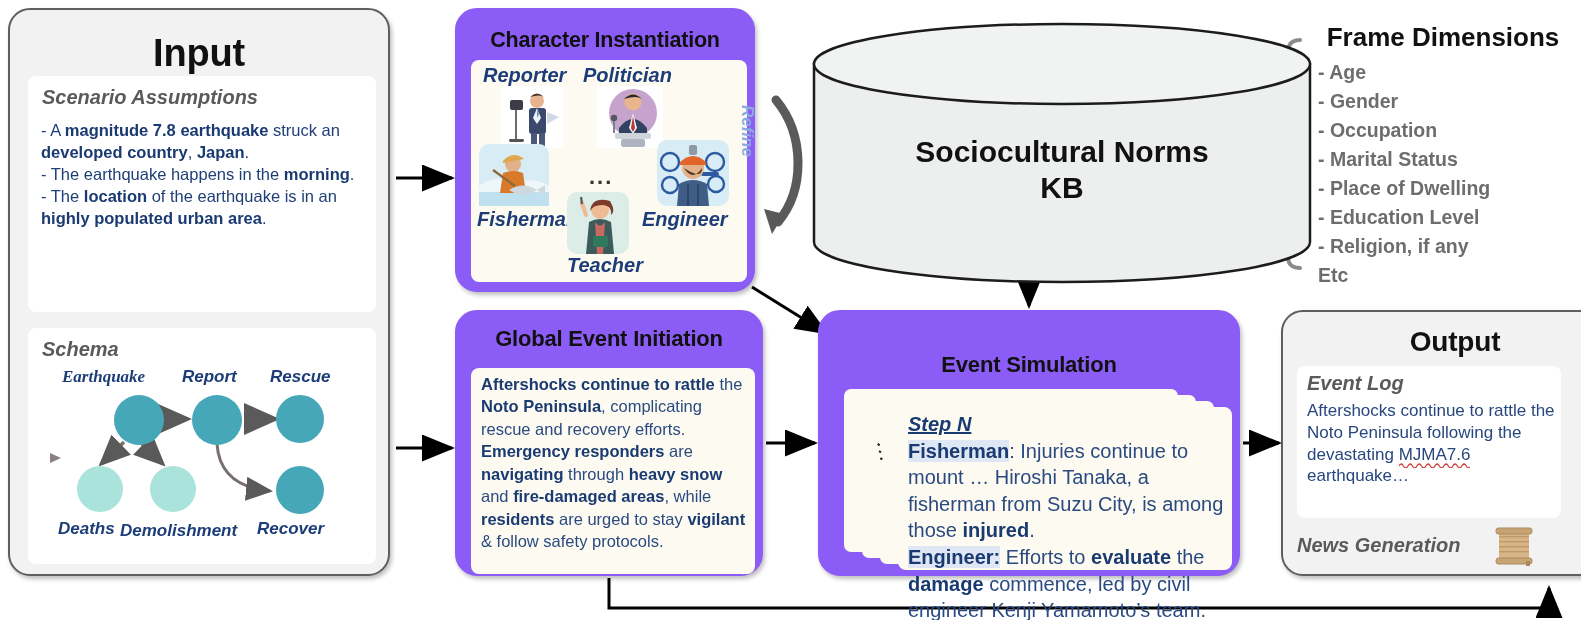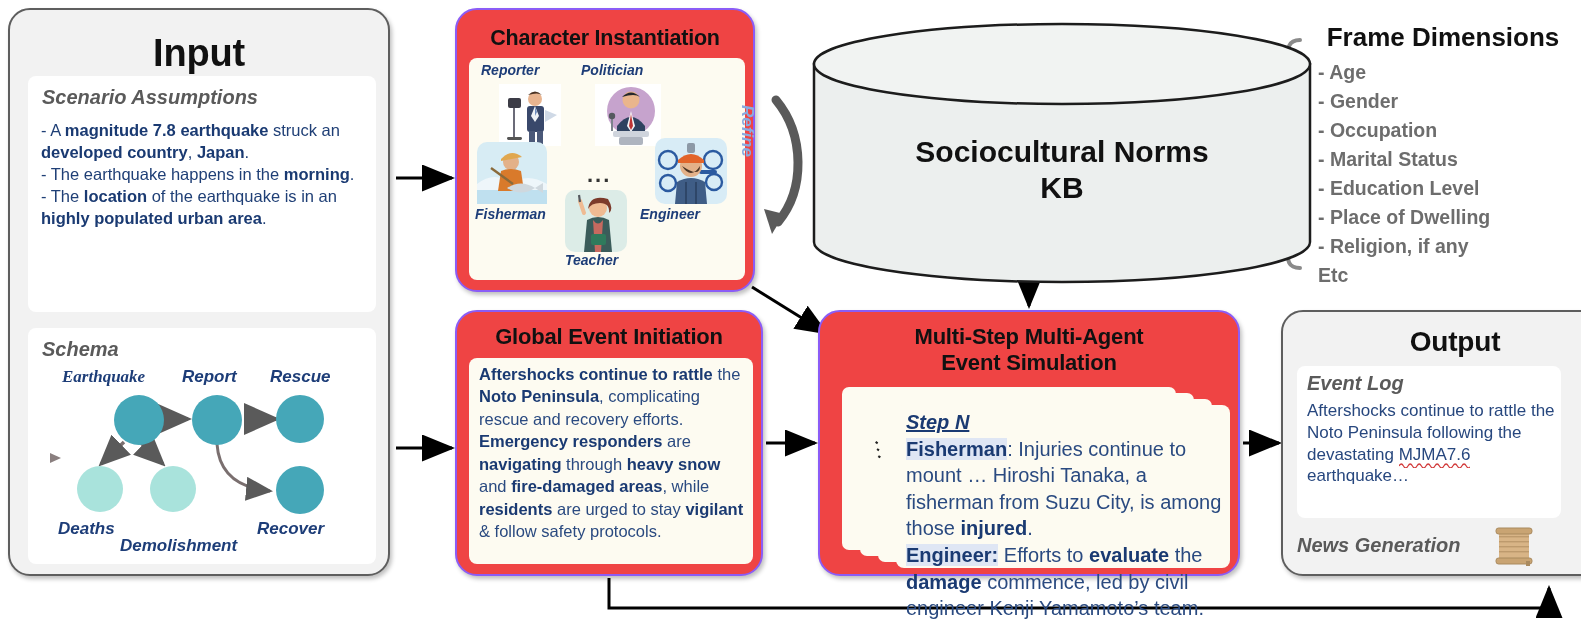--- a/index.html
+++ b/index.html
@@ -16,22 +16,22 @@
     position:absolute;
     border-radius:22px;
     box-sizing:border-box;
   }
   .panel-grey{
     background:#f2f2f2;
     border:2px solid #5e5e5e;
     box-shadow:2px 3px 4px rgba(0,0,0,.25);
   }
   .panel-blue{
-    background:#ef4444;
-    border:2px solid #8b5cf6;
+    background:#8b5cf6;
+    border:4px solid #8b5cf6;
     box-shadow:2px 3px 4px rgba(0,0,0,.25);
   }
   .panel-title{
     text-align:center;
     font-weight:bold;
     color:#111;
     letter-spacing:-0.2px;
   }
   .inner-card{
     position:absolute;
@@ -67,21 +67,21 @@
     position:absolute;font-style:italic;font-weight:bold;
     color:#1d3d78;font-size:17px;white-space:nowrap;
   }
 
   
   #char-panel{left:455px;top:8px;width:300px;height:284px;}
   #char-title{top:16px;left:0;width:100%;font-size:21.5px;}
   #char-card{left:12px;top:48px;width:276px;height:222px;}
   .char-name{
     position:absolute;font-style:italic;font-weight:bold;
-    color:#1d3d78;font-size:14px;white-space:nowrap;
+    color:#1d3d78;font-size:20px;white-space:nowrap;
   }
   .avatar{position:absolute;overflow:hidden;}
   .dots3{position:absolute;color:#333;font-size:22px;font-weight:bold;letter-spacing:2px;}
 
   
   #kb-wrap{left:812px;top:22px;width:500px;height:262px;}
   #kb-title{
     position:absolute;left:0;top:112px;width:100%;text-align:center;
     font-weight:bold;font-size:30px;color:#111;line-height:1.2;
   }
@@ -94,21 +94,21 @@
   
   #frame-title{position:absolute;left:1310px;top:22px;width:266px;text-align:center;
     font-weight:bold;font-size:26px;color:#111;}
   #frame-list{position:absolute;left:1318px;top:58px;width:250px;
     font-size:19.5px;color:#6d6d6d;font-weight:bold;line-height:1.49;}
   #frame-list div{white-space:nowrap;}
 
   
   #gei-panel{left:455px;top:310px;width:308px;height:266px;}
   #gei-title{top:12px;left:0;width:100%;font-size:22px;}
-  #gei-card{left:12px;top:46px;width:284px;height:206px;}
+  #gei-card{left:12px;top:54px;width:284px;height:206px;}
   #gei-text{position:absolute;left:10px;top:5px;width:268px;font-size:16.5px;line-height:1.36;}
 
   
   #sim-panel{left:818px;top:310px;width:422px;height:266px;}
   #sim-title{top:12px;left:0;width:100%;font-size:22px;line-height:1.18;}
   .stackcard{position:absolute;background:#fdfbf1;border-radius:7px;}
   #sim-card{left:76px;top:93px;width:334px;height:163px;}
   #sim-text{position:absolute;left:10px;top:4px;width:320px;font-size:20px;line-height:1.33;}
   .hl{background:#dfe6f4;}
   #step-label{font-style:italic;font-weight:bold;text-decoration:underline;color:#1a3a72;}
@@ -200,21 +200,21 @@
         <div class="node dark" style="left:164px;top:33px;width:50px;height:50px;"></div>
         <div class="node dark" style="left:248px;top:33px;width:48px;height:48px;"></div>
         <div class="node light" style="left:49px;top:104px;width:46px;height:46px;"></div>
         <div class="node light" style="left:122px;top:104px;width:46px;height:46px;"></div>
         <div class="node dark" style="left:248px;top:104px;width:48px;height:48px;"></div>
 
         <div class="nlabel" style="left:34px;top:5px;font-family:Liberation Serif, serif;">Earthquake</div>
         <div class="nlabel" style="left:154px;top:5px;">Report</div>
         <div class="nlabel" style="left:242px;top:5px;">Rescue</div>
         <div class="nlabel" style="left:30px;top:157px;">Deaths</div>
-        <div class="nlabel" style="left:92px;top:174px;">Demolishment</div>
+        <div class="nlabel" style="left:92px;top:159px;">Demolishment</div>
         <div class="nlabel" style="left:229px;top:157px;">Recover</div>
       </div>
     </div>
   </div>
 
   <div class="panel panel-blue" id="char-panel">
     <div class="panel-title abs" id="char-title">Character Instantiation</div>
 
     <div class="inner-card cream" id="char-card">
 
@@ -316,41 +316,41 @@
     </div>
   </div>
   <div id="refine-label">Refine</div>
 
   <div id="frame-title">Frame Dimensions</div>
   <div id="frame-list">
     <div>- Age</div>
     <div>- Gender</div>
     <div>- Occupation</div>
     <div>- Marital Status</div>
+    <div>- Place of Dwelling</div>
     <div>- Education Level</div>
-    <div>- Place of Dwelling</div>
     <div>- Religion, if any</div>
     <div>Etc</div>
   </div>
 
   <div class="panel panel-blue" id="gei-panel">
     <div class="panel-title abs" id="gei-title">Global Event Initiation</div>
     <div class="inner-card cream" id="gei-card">
       <div class="body-blue" id="gei-text">
         <b>Aftershocks continue to rattle</b> <span class="plain">the</span> <b>Noto Peninsula</b><span class="plain">, complicating rescue and recovery efforts.</span>
         <b>Emergency responders</b> <span class="plain">are</span> <b>navigating</b> <span class="plain">through</span> <b>heavy snow</b>
         <span class="plain">and</span> <b>fire-damaged areas</b><span class="plain">, while</span> <b>residents</b> <span class="plain">are urged to stay</span>
         <b>vigilant</b> <span class="plain">&amp; follow safety protocols.</span>
       </div>
     </div>
   </div>
 
   <div class="panel panel-blue" id="sim-panel">
     <div class="panel-title abs" id="sim-title">
-      <span>Multi-Step Multi-Agent</span><br>
+      <br>
       <span>Event Simulation</span>
     </div>
 
     <div class="stackcard" style="left:22px;top:75px;width:334px;height:163px;"></div>
     <div class="stackcard" style="left:40px;top:81px;width:334px;height:163px;"></div>
     <div class="stackcard" style="left:58px;top:87px;width:334px;height:163px;"></div>
     <div id="sim-dots">⋰</div>
 
     <div class="inner-card cream" id="sim-card">
       <div class="body-blue" id="sim-text">

